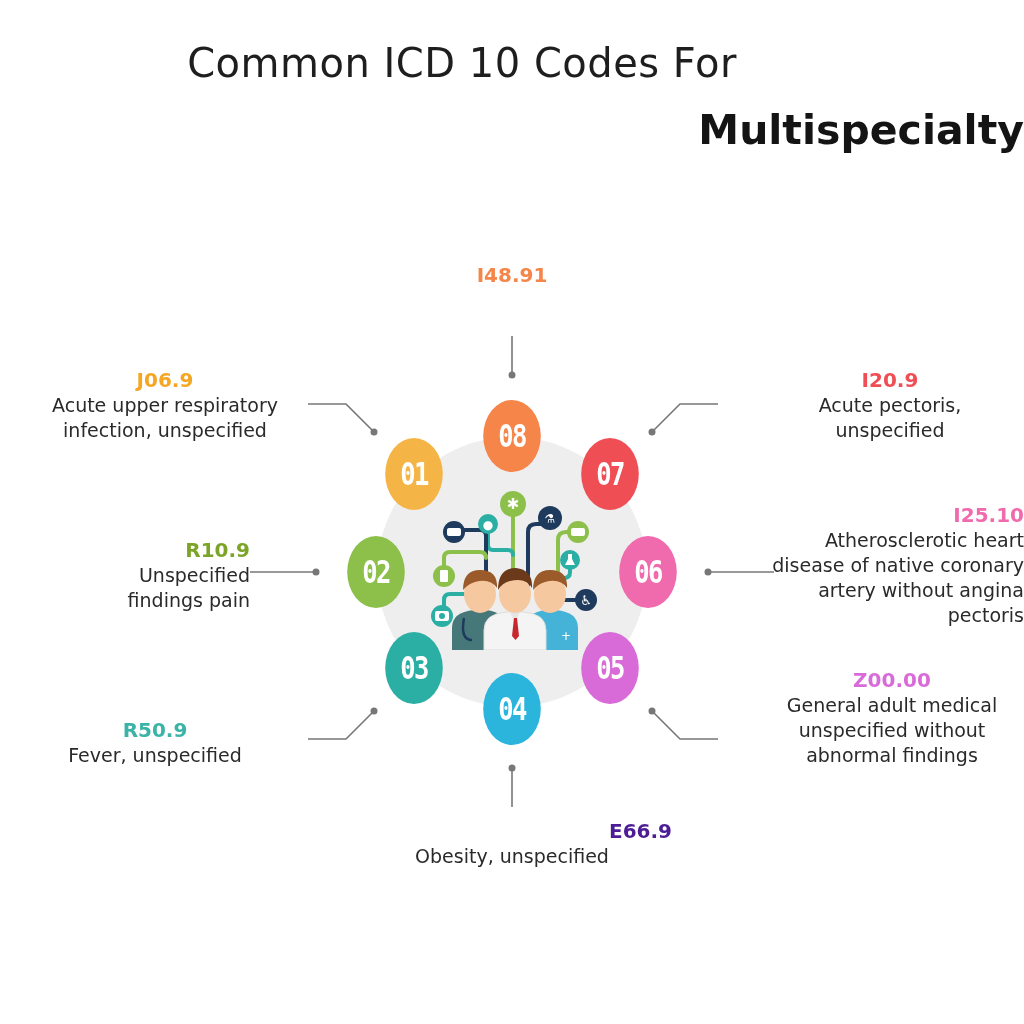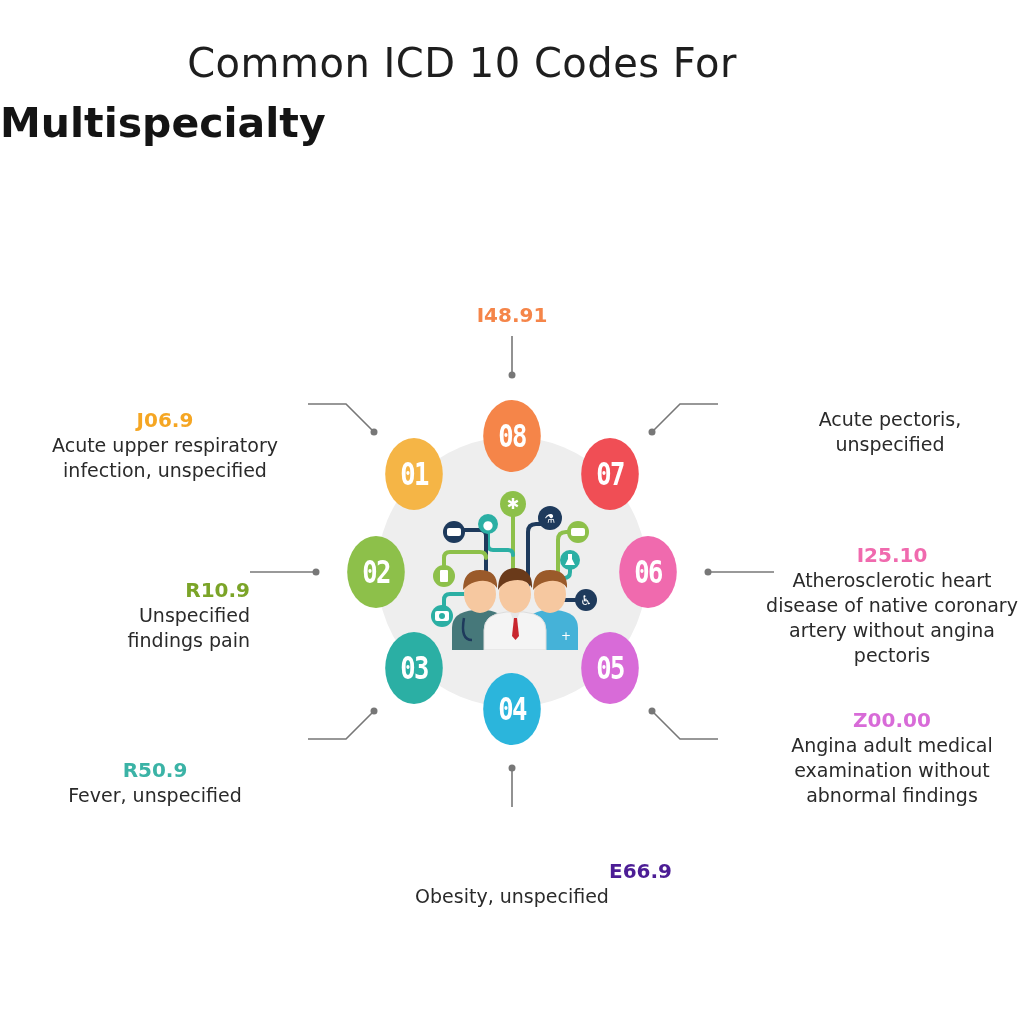--- a/index.html
+++ b/index.html
@@ -8,26 +8,26 @@
       position: relative; overflow: hidden;
       font-family: "DejaVu Sans", "Liberation Sans", sans-serif;
       color: #222222;
     }
     .title-1 {
       position: absolute; left: 0; top: 40px; width: 924px;
       text-align: center; font-size: 40px; font-weight: normal; color: #1e1e1e;
       letter-spacing: 0.5px;
     }
     .title-2 {
-      position: absolute; left: 0; top: 99px; width: 1024px;
-      text-align: left; font-size: 41px; font-weight: bold; color: #141414;
+      position: absolute; left: 0; top: 106px; width: 1024px;
+      text-align: right; font-size: 41px; font-weight: bold; color: #141414;
     }
     .label {
       position: absolute; text-align: center;
-      font-size: 19px; line-height: 25px; color: #2a2a2a; margin-top: 40px;
+      font-size: 19px; line-height: 25px; color: #2a2a2a;
     }
     .label .code {
       display: block; font-weight: bold; font-size: 20px; line-height: 26px;
     }
     svg.lines { position: absolute; left: 0; top: 0; }
     .bg-disc {
       position: absolute; left: 377px; top: 437px; width: 270px; height: 270px;
       border-radius: 50%; background: #eeeeee;
     }
     .num {
@@ -144,39 +144,40 @@
 <div class="label" style="left:312px;top:262px;width:400px;">
   <span class="code" style="color:#F58549;">I48.91</span>
 </div>
 
 <div class="label" style="left:20px;top:367px;width:290px;">
   <span class="code" style="color:#F5A623;">J06.9</span>
   <span>Acute upper respiratory infection, unspecified</span>
 </div>
 
 <div class="label" style="left:770px;top:367px;width:240px;">
+  <span class="code" style="color:#F04E55;">I20.9</span>
   <span>Acute pectoris, unspecified</span>
 </div>
 
 <div class="label" style="left:60px;top:537px;width:190px;text-align:right;">
   <span class="code" style="color:#7BA428;">R10.9</span>
   <span>Unspecified findings pain</span>
 </div>
 
-<div class="label" style="left:760px;top:502px;width:264px;">
+<div class="label" style="left:760px;top:502px;width:264px;text-align:right;">
   <span class="code" style="color:#F06AAE;">I25.10</span>
   <span>Atherosclerotic heart disease of native coronary artery without angina pectoris</span>
 </div>
 
 <div class="label" style="left:40px;top:717px;width:230px;">
   <span class="code" style="color:#3BB3A6;">R50.9</span>
   <span>Fever, unspecified</span>
 </div>
 
 <div class="label" style="left:760px;top:667px;width:264px;">
   <span class="code" style="color:#D86BD8;">Z00.00</span>
-  <span>Angina adult medical examination without abnormal findings</span>
+  <span>General adult medical unspecified without abnormal findings</span>
 </div>
 
 <div class="label" style="left:352px;top:818px;width:320px;">
   <span class="code" style="color:#4c1d95;text-align:right;">E66.9</span>
   <span>Obesity, unspecified</span>
 </div>
 
 </body></html>

